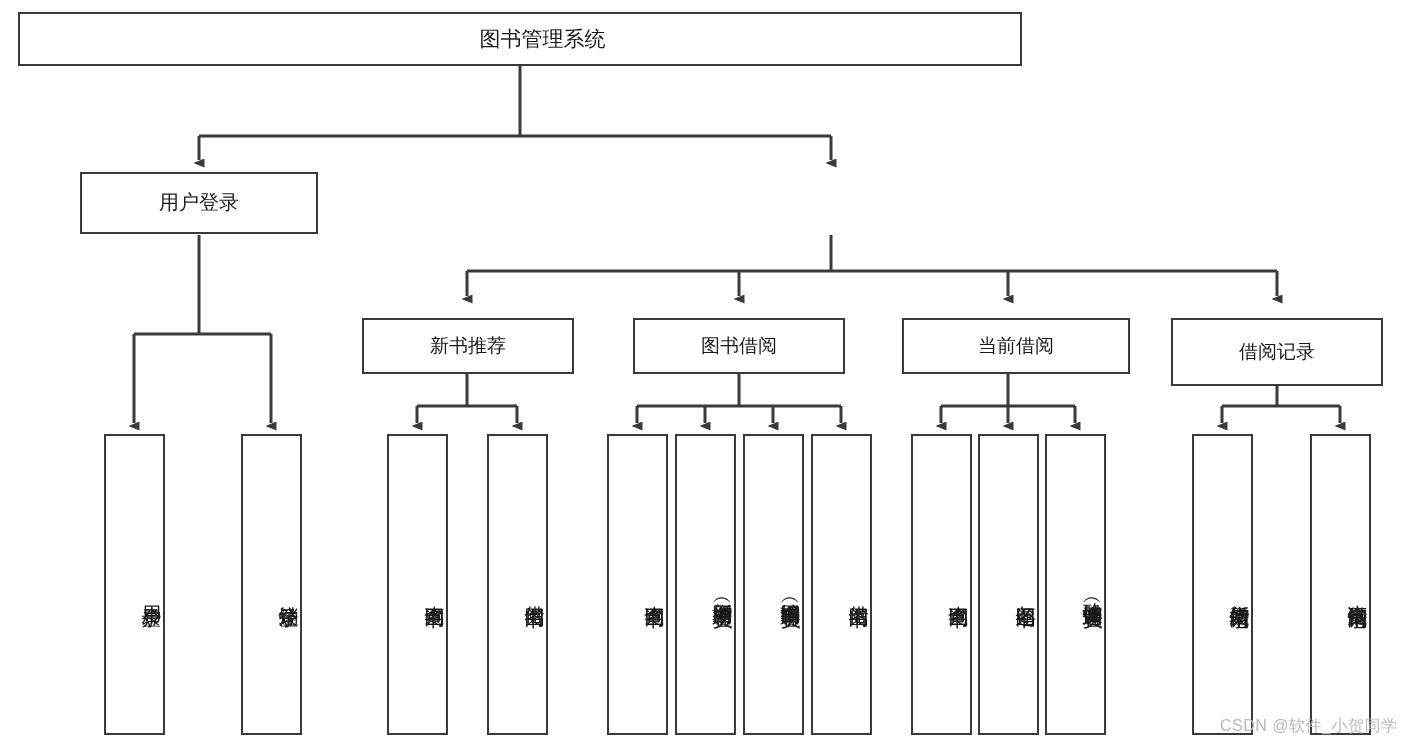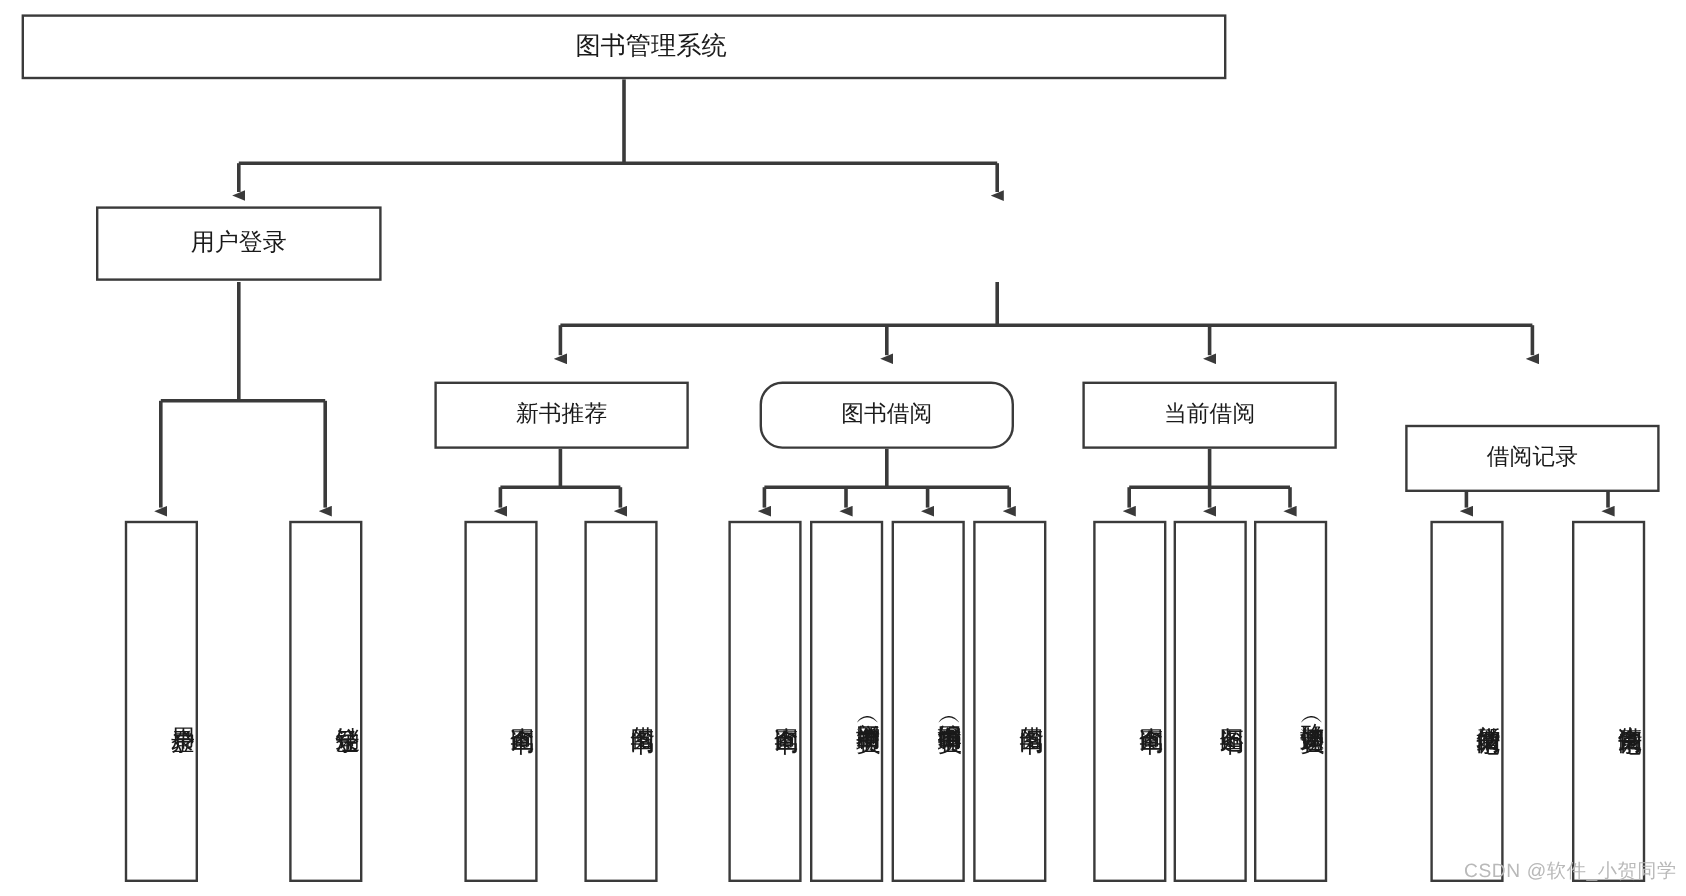--- a/index.html
+++ b/index.html
@@ -132,27 +132,27 @@
     <span>图书管理系统</span>
   </div>
 
   <div class="node level-1" style="left:80px; top:172px; width:238px; height:62px;">
     <span>用户登录</span>
   </div>
 
   <div class="node level-2" style="left:362px; top:318px; width:212px; height:56px;">
     <span>新书推荐</span>
   </div>
-  <div class="node level-2" style="left:633px; top:318px; width:212px; height:56px;border-radius:19px;">
+  <div class="node level-2" style="left:633px; top:318px; width:212px; height:56px;">
     <span>图书借阅</span>
   </div>
-  <div class="node level-2" style="left:902px; top:318px; width:212px; height:56px;">
+  <div class="node level-2" style="left:902px; top:318px; width:228px; height:56px;">
     <span>当前借阅</span>
   </div>
-  <div class="node level-2" style="left:1171px; top:318px; width:212px; height:56px;margin-top:36px;">
+  <div class="node level-2" style="left:1171px; top:318px; width:212px; height:68px;">
     <span>借阅记录</span>
   </div>
 
   <div class="node leaf" style="left:104px; top:434px; width:61px; height:301px;">
     <span class="vtext">用户登录</span>
   </div>
   <div class="node leaf" style="left:241px; top:434px; width:61px; height:301px;">
     <span class="vtext">注销登录</span>
   </div>
 

